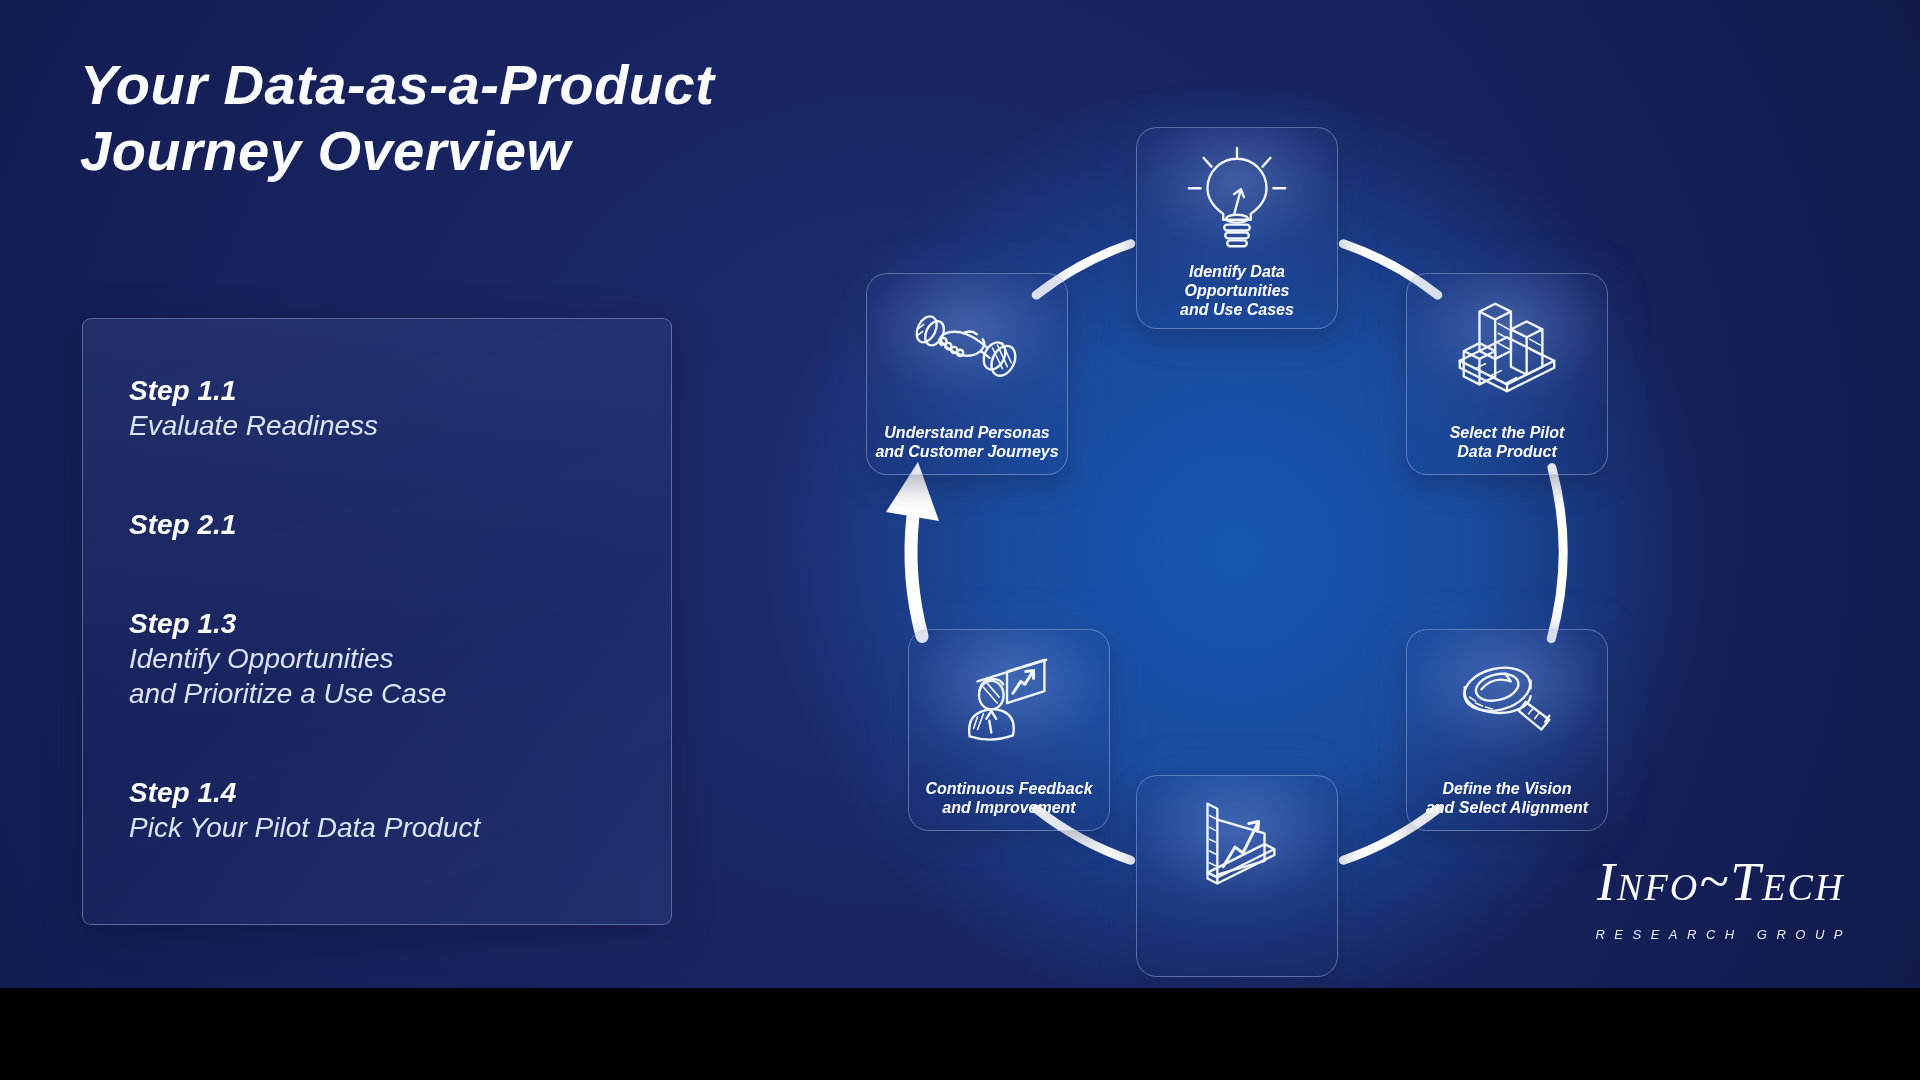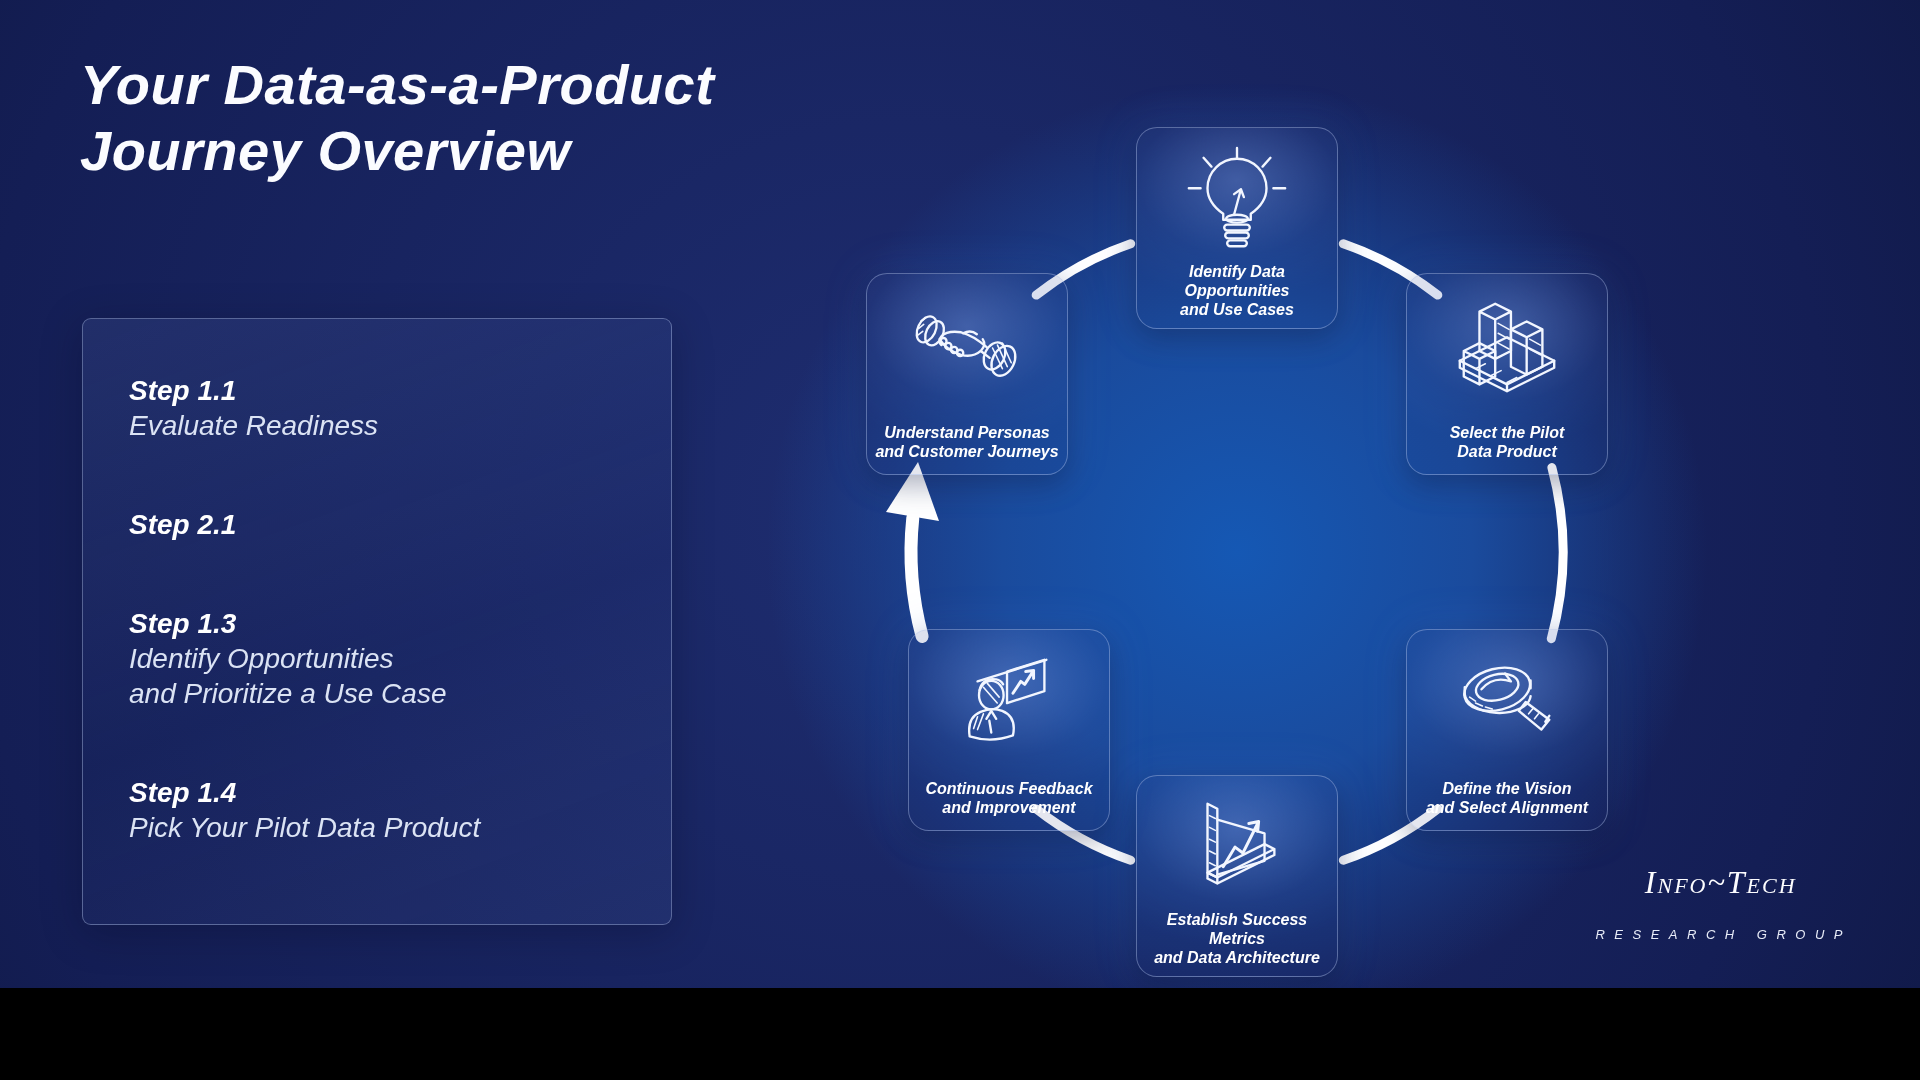--- a/index.html
+++ b/index.html
@@ -40,21 +40,21 @@
   }
   .node .icon{width:118px;height:118px;flex:0 0 auto;}
   .node-label{
     font-size:16px;line-height:19px;font-weight:bold;text-align:center;
     color:#ffffff;white-space:pre-line;
   }
   
   .logo{position:absolute;right:68px;bottom:46px;text-align:center;}
   .logo-name{
     font-family:"Liberation Serif", serif;font-variant:small-caps;
-    font-size:32px;line-height:50px;color:#fdfdff;letter-spacing:2px;
+    font-size:54px;line-height:50px;color:#fdfdff;letter-spacing:2px;
   }
   .logo-sub{
     margin-top:20px;font-size:13px;color:#e8ecf8;letter-spacing:9.5px;text-indent:6px;
   }
   svg .ln{fill:none;stroke:#f2f6ff;stroke-width:2.4;stroke-linecap:round;stroke-linejoin:round;}
   svg .thin{stroke-width:1.6;}
   svg .thick{stroke-width:3;}
 </style>
 </head>
 <body>
@@ -147,22 +147,20 @@
   <div class="node" style="left:1136px;top:775px">
     <svg class="icon" viewBox="0 0 120 120">
       <g class="ln">
         <path d="M30,12 l10,5 v70 l-10,-5 z"></path>
         <path class="thin" d="M32,24 l6,3 M32,36 l6,3 M32,48 l6,3 M32,60 l6,3 M32,72 l6,3"></path>
         <path d="M30,82 l10,5 58,-29 -10,-5 z M30,88 l10,5 58,-29 M30,82 v6 M40,87 v6 M98,58 v6"></path>
         <path d="M40,28 l48,14 v28 l-48,14"></path>
         <path class="thick" d="M46,76 L58,56 l8,6 L82,30 M82,30 l-10,2 M82,30 l-1,10"></path>
       </g>
     </svg>
-    <div class="node-label">Establish Success Metrics
-and Data Architecture</div>
   </div>
 
   <div class="node" style="left:908px;top:629px">
     <svg class="icon" viewBox="0 0 120 120">
       <g class="ln">
         <path d="M28,36 L98,14"></path>
         <path d="M58,26 L96,14 V46 L58,58 Z"></path>
         <path class="thick" d="M64,48 l8,-12 4,3 9,-14 M85,25 l-8,1 M85,25 l0,8"></path>
         <ellipse cx="42" cy="50" rx="12.5" ry="14.5"></ellipse>
         <path d="M30,45 q3,-13 17,-11 q5,1 7,5"></path>

